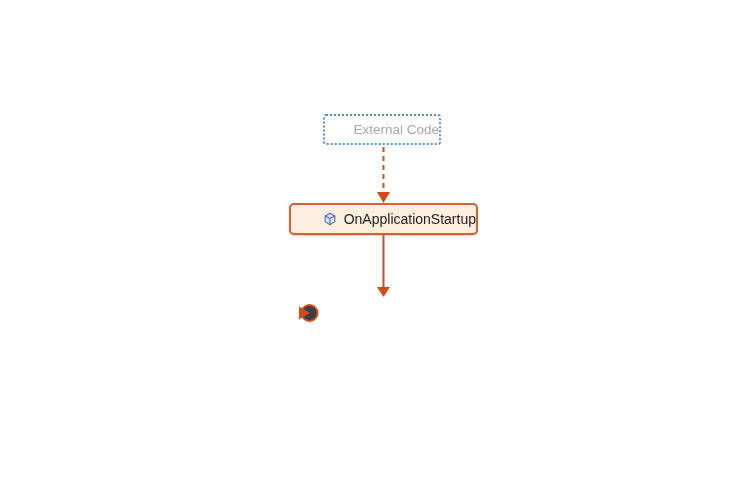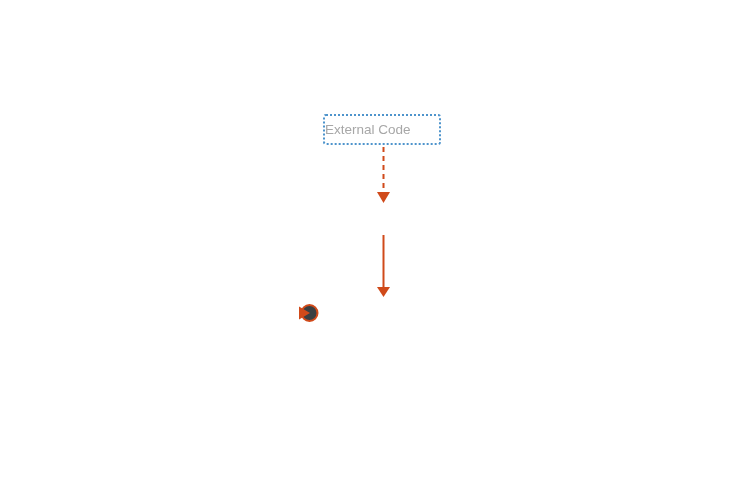--- a/index.html
+++ b/index.html
@@ -16,21 +16,21 @@
     left: 0; top: 0;
     width: 753px; height: 502px;
     pointer-events: none;
   }
   .edges-layer .edge { pointer-events: stroke; }
   .node {
     position: absolute;
     box-sizing: border-box;
     display: flex;
     align-items: center;
-    justify-content: flex-start;
+    justify-content: flex-end;
     gap: 7px;
     border-radius: 5px;
     font-size: 14px;
     white-space: nowrap;
     cursor: default;
   }
   .node-external {
     left: 323px; top: 114px;
     width: 118px; height: 31px;
     border: 2px dotted #4e94cc;
@@ -76,20 +76,27 @@
     <g class="edge">
       <line x1="383.5" y1="235" x2="383.5" y2="288" stroke="#d04a1a" stroke-width="2"></line>
       <polygon points="377,287 390,287 383.5,297" fill="#d04a1a"></polygon>
     </g>
   </svg>
 
   <div class="node node-external">
     <span>External Code</span>
   </div>
 
+  <div class="node node-orange node-startup">
+    <svg class="cube-icon" viewBox="0 0 16 16" xmlns="http://www.w3.org/2000/svg">
+      <path d="M8 1.5 L13.5 4.5 L13.5 11 L8 14.5 L2.5 11 L2.5 4.5 Z" fill="#dce6f5" stroke="#4c6fb3" stroke-width="1.3" stroke-linejoin="round"></path>
+      <path d="M2.5 4.5 L8 7.5 L13.5 4.5 M8 7.5 L8 14.5" fill="none" stroke="#4c6fb3" stroke-width="1.3" stroke-linejoin="round"></path>
+    </svg>
+    <span>OnApplicationStartup</span>
+  </div>
 
 
   <svg class="link-indicator" viewBox="0 0 22 22" xmlns="http://www.w3.org/2000/svg">
     <circle cx="11.5" cy="11" r="8" fill="#3a3f42" stroke="#d04a1a" stroke-width="2"></circle>
     <path d="M1 4.5 L12 11 L1 17.5 Z" fill="#d04a1a"></path>
   </svg>
 
 </div>
 
 </body></html>

